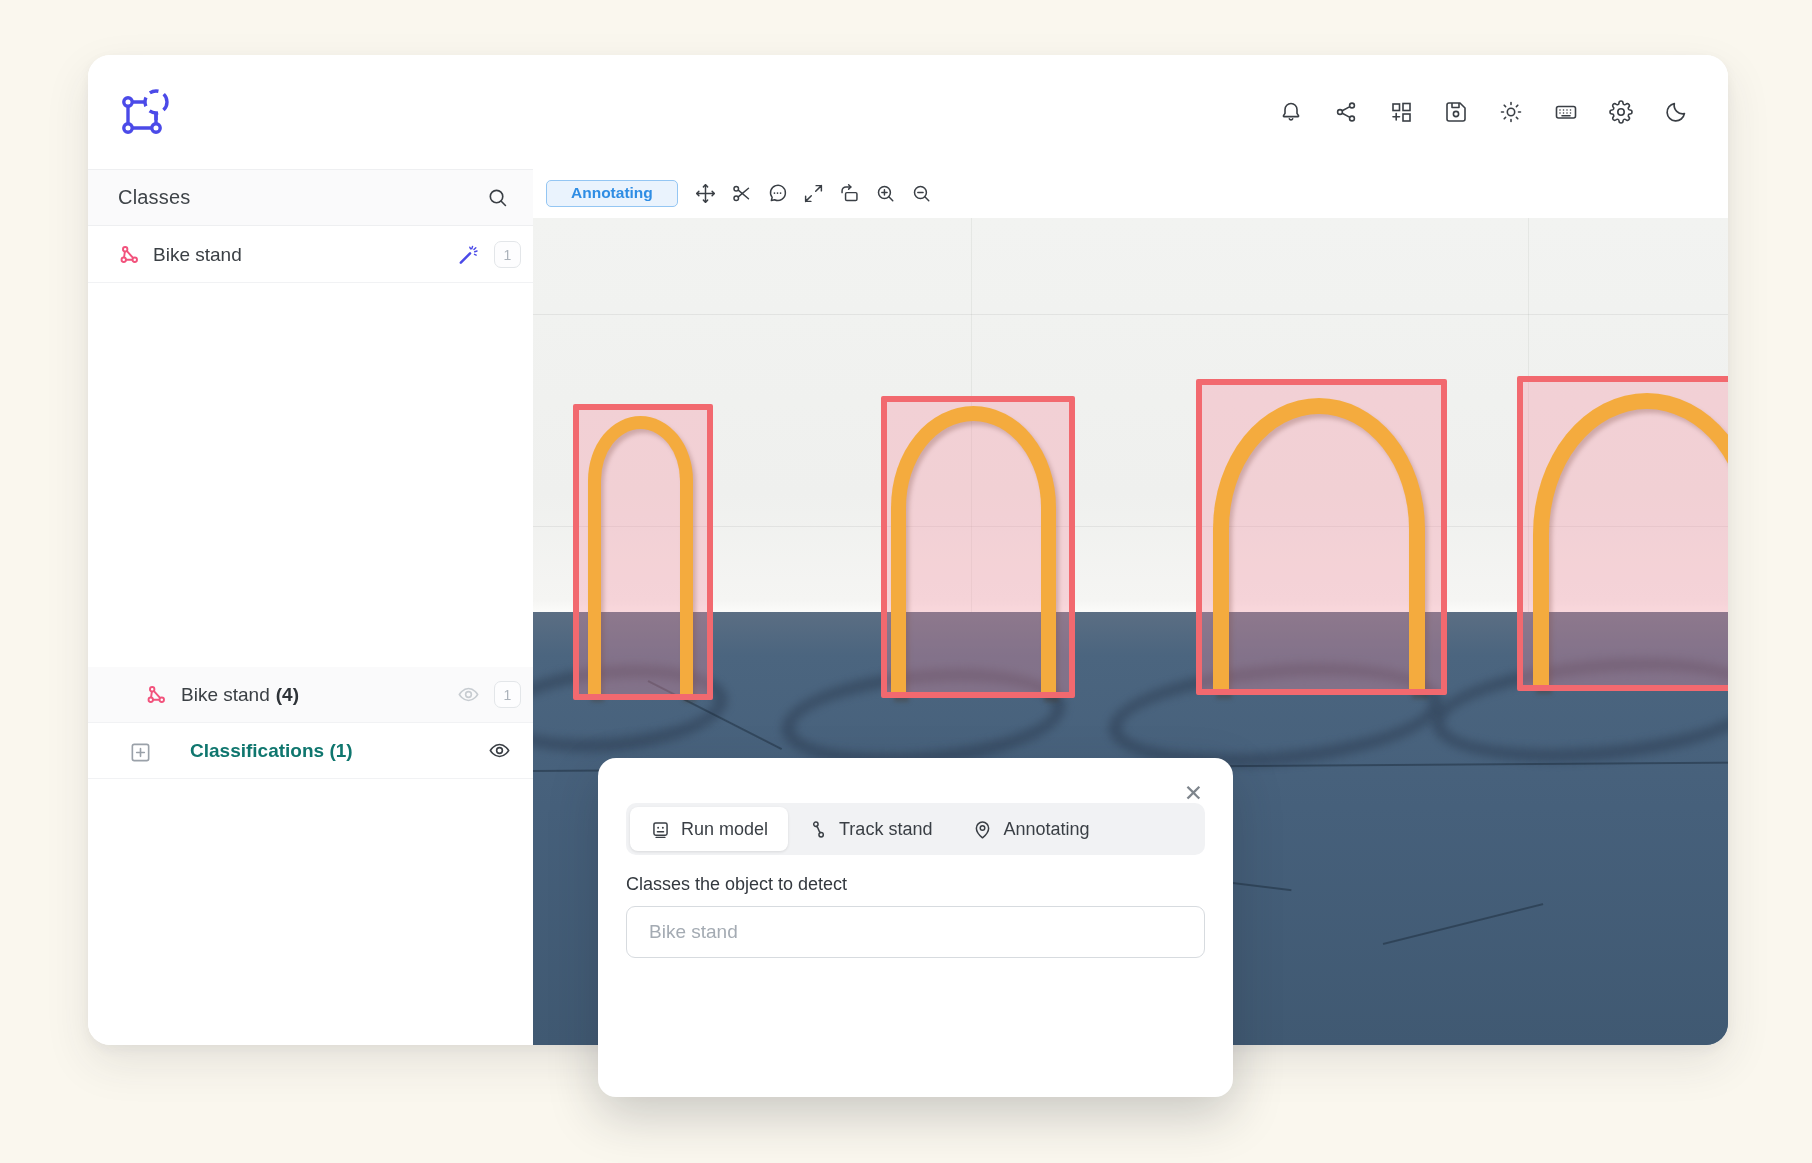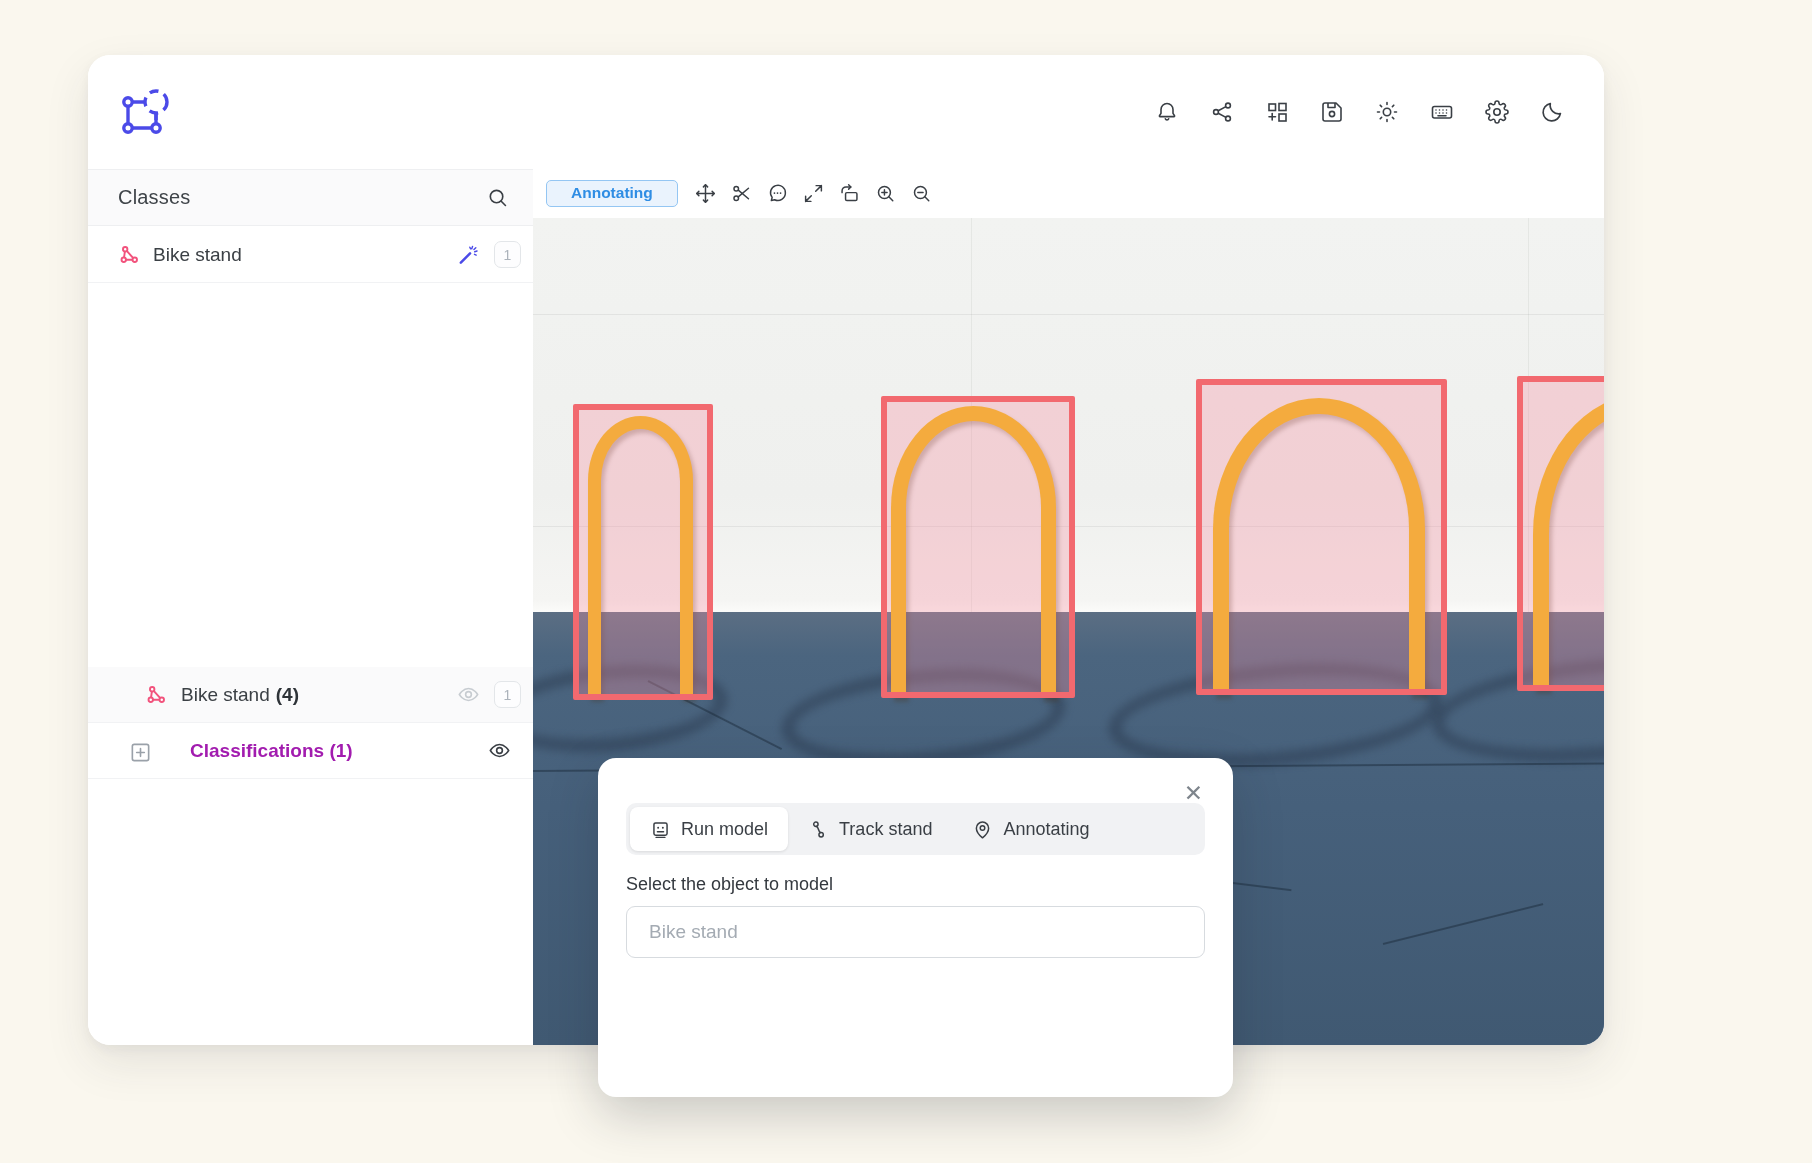--- a/index.html
+++ b/index.html
@@ -2,21 +2,21 @@
 <html><head>
 <meta charset="utf-8">
 <style>
   * { margin:0; padding:0; box-sizing:border-box; }
   body {
     width:1812px; height:1163px; position:relative; overflow:hidden;
     background:#FAF7EE; font-family:"Liberation Sans", sans-serif; color:#3B4045;
   }
   svg { display:block; }
   .window {
-    position:absolute; left:88px; top:55px; width:1516px; height:990px;
+    position:absolute; left:88px; top:55px; width:1640px; height:990px;
     background:#fff; border-radius:22px; overflow:hidden;
     box-shadow:0 18px 45px rgba(45,45,60,.10), 0 4px 12px rgba(45,45,60,.05);
   }
   
   .header { position:absolute; top:0; left:0; right:0; height:114px; background:#fff; }
   .logo { position:absolute; left:30px; top:34px; }
   .header-icons { position:absolute; right:40px; top:45px; display:flex; gap:31px; align-items:center; }
   .icon-btn { width:24px; height:24px; color:#3A3F45; cursor:pointer; }
   .icon-btn svg { width:24px; height:24px; }
   
@@ -26,21 +26,21 @@
   .classes-title { margin-left:30px; font-size:20px; font-weight:500; color:#3F4449; letter-spacing:.2px; }
   .row-class-item { top:58px; height:56px; border-bottom:1px solid #F1F2F4; }
   .class-label { margin-left:12px; font-size:19px; color:#3B4045; }
   .row-tabs { top:441px; height:57px; border-top:1px solid #EEEFF1; border-bottom:1px solid #EEEFF1; }
   .tab-instances { margin-left:22px; font-size:19.5px; font-weight:600; color:#4B4AE8; cursor:pointer; }
   .tab-frame-labels { margin-left:28px; font-size:19.5px; font-weight:500; color:#3F4449; cursor:pointer; }
   .row-instance { top:498px; height:56px; background:#FAFAFB; border-bottom:1px solid #F1F2F4; }
   .instance-label { margin-left:13px; font-size:19px; color:#3B4045; }
   .instance-count { font-weight:700; margin-left:6px; font-size:19px; color:#2E3338; }
   .row-classif { top:554px; height:56px; border-bottom:1px solid #F1F2F4; }
-  .classif-label { margin-left:42px; font-size:19px; font-weight:700; color:#a21caf; }
+  .classif-label { margin-left:42px; font-size:19px; font-weight:700; color:#0f766e; }
   .right-cluster { position:absolute; right:0; display:flex; align-items:center; height:100%; }
   .kbd {
     min-width:27px; height:27px; border:1px solid #E3E6E9; border-radius:7px; background:#FDFDFE;
     color:#ACB3BB; font-size:14px; display:flex; align-items:center; justify-content:center;
   }
   .sicon { width:23px; height:23px; color:#3A3F45; cursor:pointer; }
   .sicon svg { width:23px; height:23px; }
   .sicon.muted { color:#C7CCD1; }
   
   .canvas { position:absolute; left:445px; top:114px; right:0; bottom:0; background:#fff; }
@@ -340,15 +340,15 @@
     </span>
     <span class="tab">
       <svg viewBox="0 0 24 24" fill="none" stroke="currentColor" stroke-width="1.7" stroke-linejoin="round">
           <path d="M12 21.5s-7-5.6-7-11a7 7 0 0 1 14 0c0 5.4-7 11-7 11z"></path>
           <circle cx="12" cy="10.2" r="2.6"></circle>
         </svg>
       <span>Annotating</span>
     </span>
   </div>
 
-  <div class="field-label">Select the object to model</div>
+  <div class="field-label">Classes the object to detect</div>
   <input class="obj-input" type="text" placeholder="Bike stand" style="">
 </div>
 
 </body></html>

